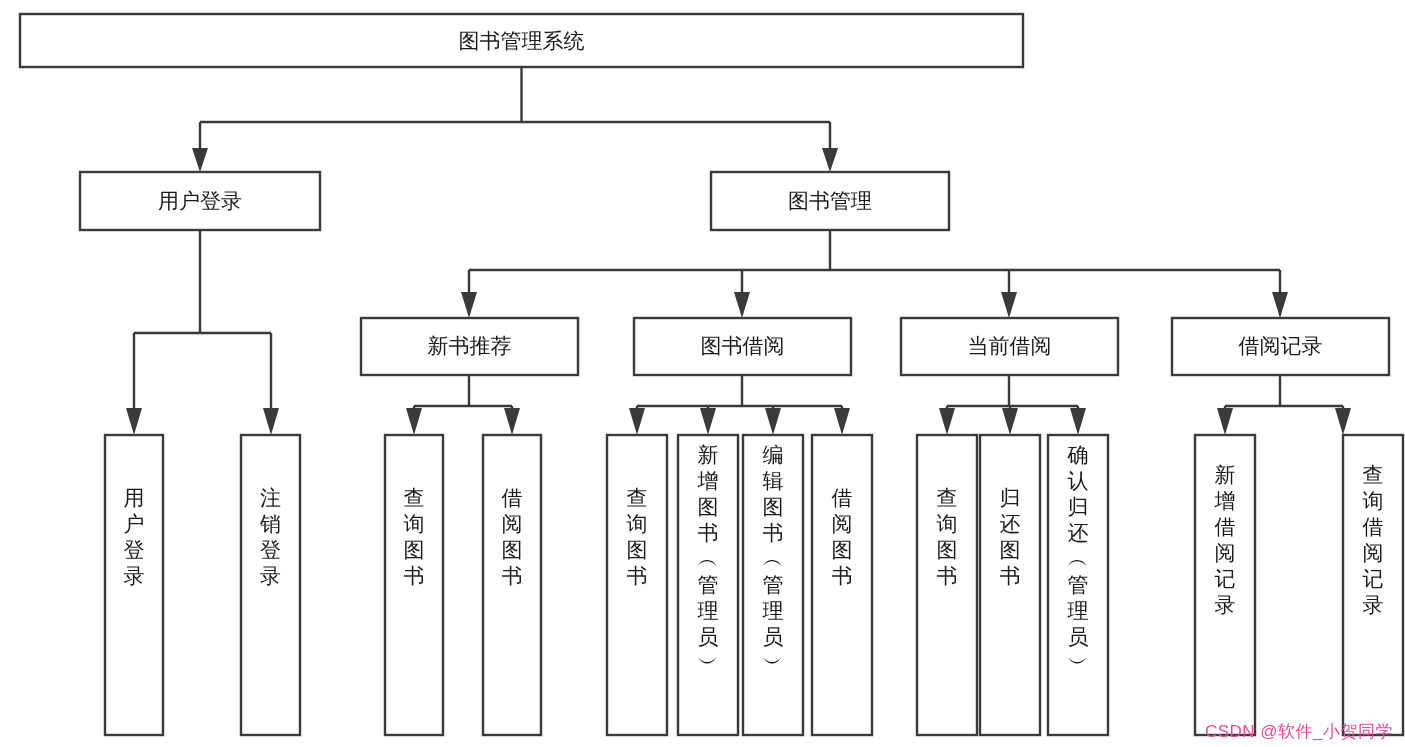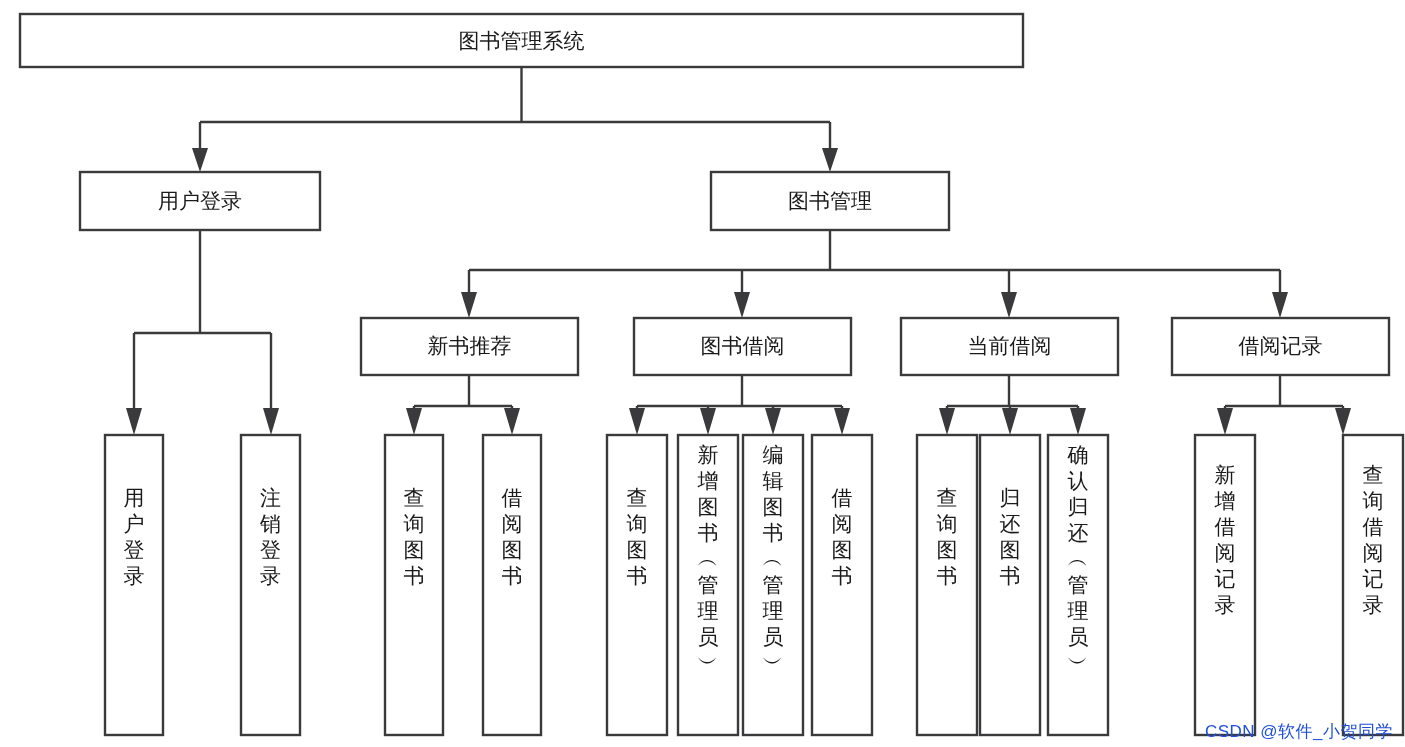--- a/index.html
+++ b/index.html
@@ -54,21 +54,21 @@
     fill: #1a1a1a;
     text-anchor: middle;
     white-space: pre;
   }
   .watermark {
     position: absolute;
     right: 12px;
     bottom: 4px;
     font-family: "Liberation Sans", "DejaVu Sans", sans-serif;
     font-size: 17px;
-    color: #1d4ed8;
+    color: #ec4899;
     letter-spacing: 0.5px;
     user-select: none;
     pointer-events: none;
     white-space: nowrap;
   }
 </style>
 </head>
 <body>
 
 <div id="diagram-root">

